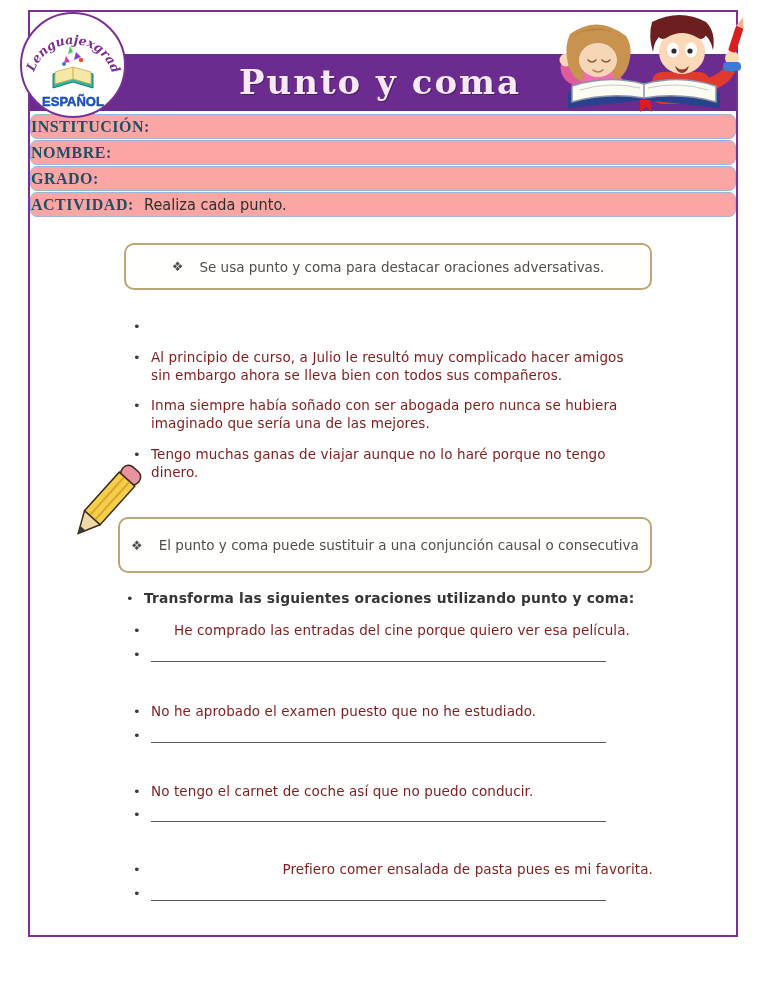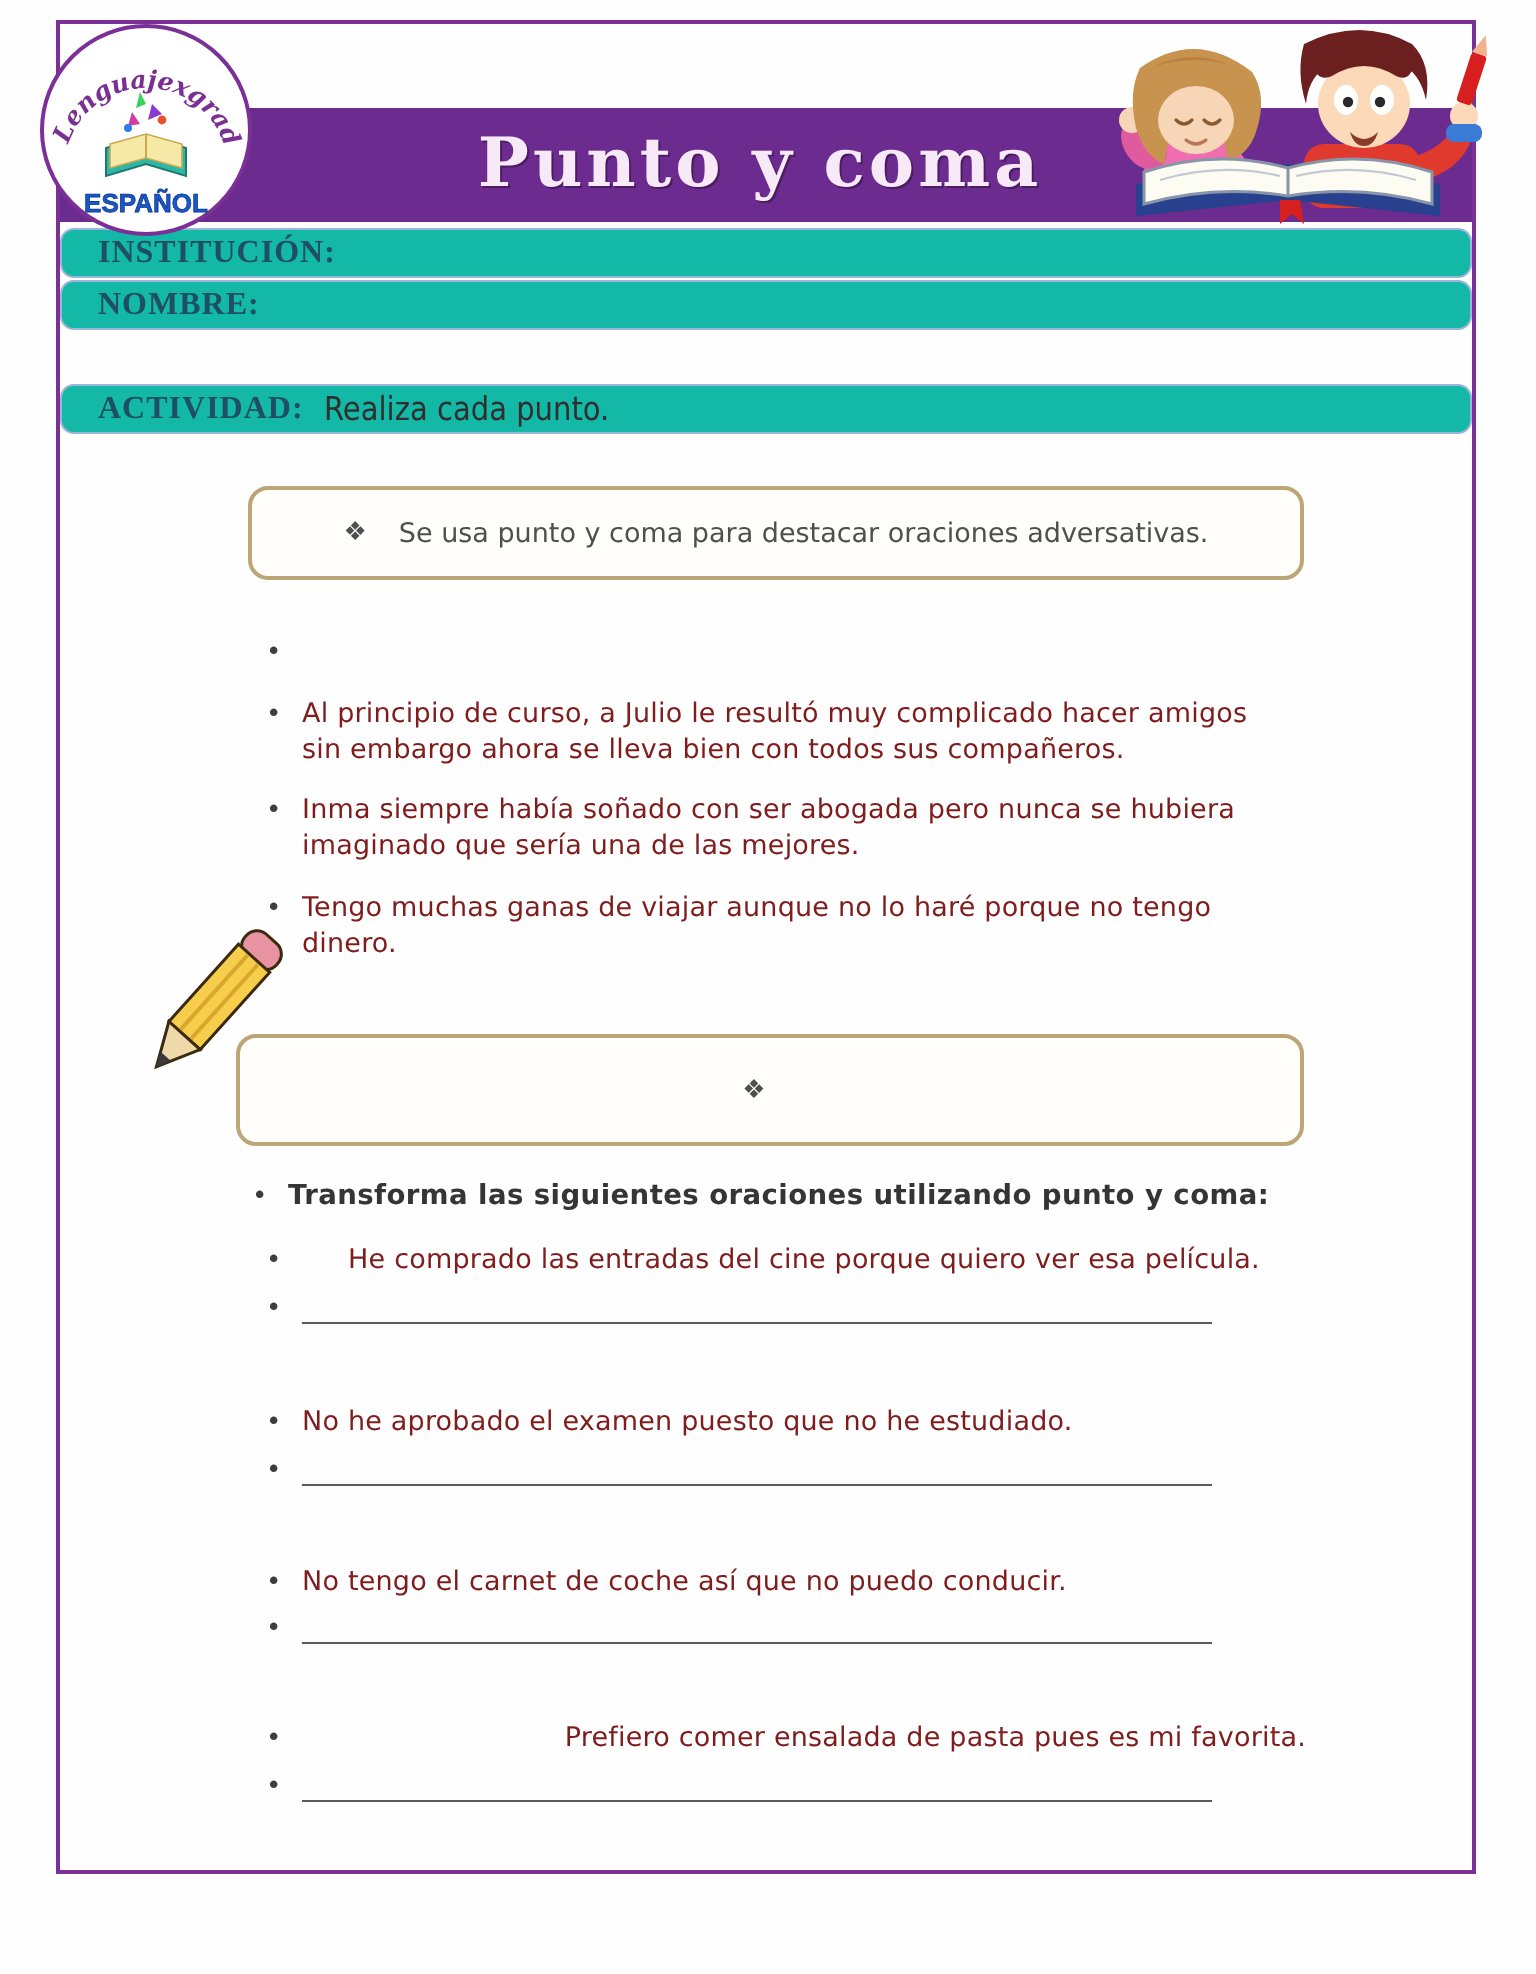--- a/index.html
+++ b/index.html
@@ -12,22 +12,22 @@
   .banner-title{position:absolute;left:160px;top:54px;width:440px;height:57px;line-height:57px;
                 text-align:center;font-family:"DejaVu Serif",serif;font-weight:bold;
                 font-size:34px;color:#f7e9f7;letter-spacing:2px;text-shadow:1px 1px 0 #4a1d63;}
   .logo{position:absolute;left:20px;top:12px;width:106px;height:106px;z-index:3;}
   .logo-circle{width:106px;height:106px;border-radius:50%;background:#ffffff;
                border:2px solid #7b3097;box-sizing:border-box;}
   .logo svg{position:absolute;left:0;top:0;}
   .kids{position:absolute;left:540px;top:8px;width:208px;height:106px;z-index:3;}
   
   .form-row{position:absolute;left:30px;width:706px;height:25px;box-sizing:border-box;
-            border:1.5px solid #9bb6d8;border-radius:7px;background:#14b8a6;
-            display:flex;align-items:center;padding-left:18px;z-index:2;}
+            border:1.5px solid #9bb6d8;border-radius:7px;background:#fca5a5;
+            display:flex;align-items:center;padding-left:0;z-index:2;}
   .form-label{font-family:"Liberation Serif",serif;font-weight:bold;font-size:16px;
               color:#1e4f66;letter-spacing:0.5px;}
   .form-value{font-size:15px;color:#3a3a3a;margin-left:10px;flex:1;height:100%;
               display:flex;align-items:center;transform:scaleX(0.88);transform-origin:left;}
   
   .note-box{position:absolute;box-sizing:border-box;border:2px solid #bca677;border-radius:10px;
             background:#fffefb;display:flex;align-items:center;justify-content:center;
             font-size:13.5px;color:#4f4f4f;}
   .note-diamond{color:#4f4f4f;font-size:13px;margin-right:16px;}
   .note-text{text-align:center;line-height:18px;}
@@ -119,20 +119,24 @@
   </svg>
 
   <div class="form-row" style="top:114px">
     <span class="form-label">INSTITUCIÓN:</span>
     <span class="form-value"></span>
   </div>
   <div class="form-row" style="top:140px">
     <span class="form-label">NOMBRE:</span>
     <span class="form-value"></span>
   </div>
+  <div class="form-row" style="top:166px">
+    <span class="form-label">GRADO:</span>
+    <span class="form-value"></span>
+  </div>
   <div class="form-row" style="top:192px">
     <span class="form-label">ACTIVIDAD:</span>
     <span class="form-value" style="font-size:16.5px;color:#2f2f2f;">Realiza cada punto.</span>
   </div>
 
   <div class="note-box" style="left:124px;top:243px;width:528px;height:47px;">
     <span class="note-diamond">❖</span>
     <span class="note-text">Se usa punto y coma  para destacar oraciones  adversativas.</span>
   </div>
 
@@ -160,20 +164,21 @@
       <line x1="29" y1="16" x2="29" y2="67" stroke="#d9a72e" stroke-width="2"></line>
       <line x1="36" y1="16" x2="36" y2="67" stroke="#d9a72e" stroke-width="2"></line>
       <polygon points="22,67 43,67 32.5,88" fill="#f0d9a8" stroke="#3a2a10" stroke-width="1.5"></polygon>
       <polygon points="29,81 36,81 32.5,88" fill="#3a3a3a"></polygon>
     </g>
   </svg>
 
   <div class="note-box" style="left:118px;top:517px;width:534px;height:56px;">
     <span class="note-diamond">❖</span>
     <span class="note-text">
+      <span style="display:block">El punto  y coma  puede  sustituir a una  conjunción   causal o  consecutiva</span>
     </span>
   </div>
 
   <div class="bullet-row" style="left:126px;top:590px;width:540px;">
     <span class="dot">•</span>
     <span class="h-text">Transforma  las  siguientes  oraciones  utilizando  punto  y coma:</span>
   </div>
 
   <div class="bullet-row" style="left:133px;top:622px;width:520px;">
     <span class="dot">•</span>

